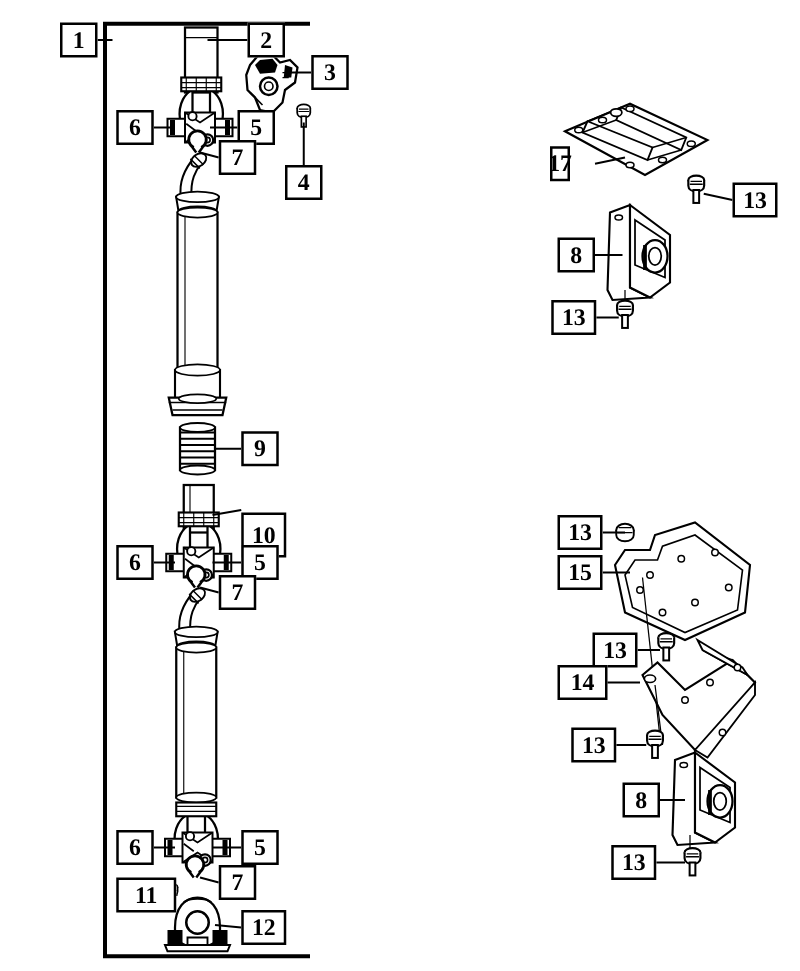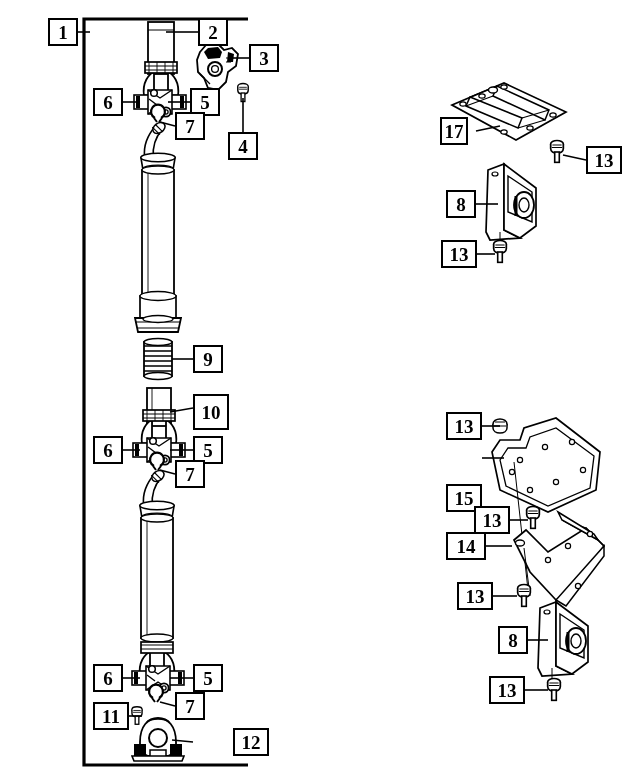--- a/index.html
+++ b/index.html
@@ -325,35 +325,35 @@
 
 <div id="callout-layer">
       <div class="callout c2" style="left: 48px; top: 18px; width: 30px; height: 28px;">1</div>
       <div class="callout c2" style="left: 198px; top: 18px; width: 30px; height: 28px;">2</div>
       <div class="callout c2" style="left: 249px; top: 44px; width: 30px; height: 28px;">3</div>
       <div class="callout c2" style="left: 228px; top: 132px; width: 30px; height: 28px;">4</div>
       <div class="callout c2" style="left: 190px; top: 88px; width: 30px; height: 28px;">5</div>
       <div class="callout c2" style="left: 93px; top: 88px; width: 30px; height: 28px;">6</div>
       <div class="callout c2" style="left: 175px; top: 112px; width: 30px; height: 28px;">7</div>
       <div class="callout c2" style="left: 193px; top: 345px; width: 30px; height: 28px;">9</div>
-      <div class="callout c3" style="left: 193px; top: 394px; width: 36px; height: 36px;">10</div>
+      <div class="callout c3" style="left: 193px; top: 410px; width: 36px; height: 36px;">10</div>
       <div class="callout c2" style="left: 93px; top: 436px; width: 30px; height: 28px;">6</div>
       <div class="callout c2" style="left: 193px; top: 436px; width: 30px; height: 28px;">5</div>
       <div class="callout c2" style="left: 175px; top: 460px; width: 30px; height: 28px;">7</div>
       <div class="callout c2" style="left: 93px; top: 664px; width: 30px; height: 28px;">6</div>
       <div class="callout c2" style="left: 193px; top: 664px; width: 30px; height: 28px;">5</div>
       <div class="callout c2" style="left: 175px; top: 692px; width: 30px; height: 28px;">7</div>
-      <div class="callout c3" style="left: 93px; top: 702px; width: 36px; height: 28px;">11</div>
-      <div class="callout c3" style="left: 193px; top: 728px; width: 36px; height: 28px; margin-left: 40px;">12</div>
-      <div class="callout c3" style="left: 440px; top: 117px; width: 28px; height: 28px;">17</div>
+      <div class="callout c3" style="left: 93px; top: 702px; width: 48px; height: 28px;">11</div>
+      <div class="callout c3" style="left: 193px; top: 728px; width: 36px; height: 28px;">12</div>
+      <div class="callout c3" style="left: 440px; top: 117px; width: 16px; height: 28px;">17</div>
       <div class="callout c3" style="left: 586px; top: 146px; width: 36px; height: 28px;">13</div>
       <div class="callout c2" style="left: 446px; top: 190px; width: 30px; height: 28px;">8</div>
       <div class="callout c3" style="left: 441px; top: 240px; width: 36px; height: 28px;">13</div>
       <div class="callout c3" style="left: 446px; top: 412px; width: 36px; height: 28px;">13</div>
-      <div class="callout c3" style="left: 446px; top: 444px; width: 36px; height: 28px; margin-top: 40px;">15</div>
+      <div class="callout c3" style="left: 446px; top: 444px; width: 36px; height: 28px;">15</div>
       <div class="callout c3" style="left: 474px; top: 506px; width: 36px; height: 28px;">13</div>
       <div class="callout c3" style="left: 446px; top: 532px; width: 40px; height: 28px;">14</div>
       <div class="callout c3" style="left: 457px; top: 582px; width: 36px; height: 28px;">13</div>
       <div class="callout c2" style="left: 498px; top: 626px; width: 30px; height: 28px;">8</div>
       <div class="callout c3" style="left: 489px; top: 676px; width: 36px; height: 28px;">13</div>
     </div>
 
 </div>
 
 </body></html>

